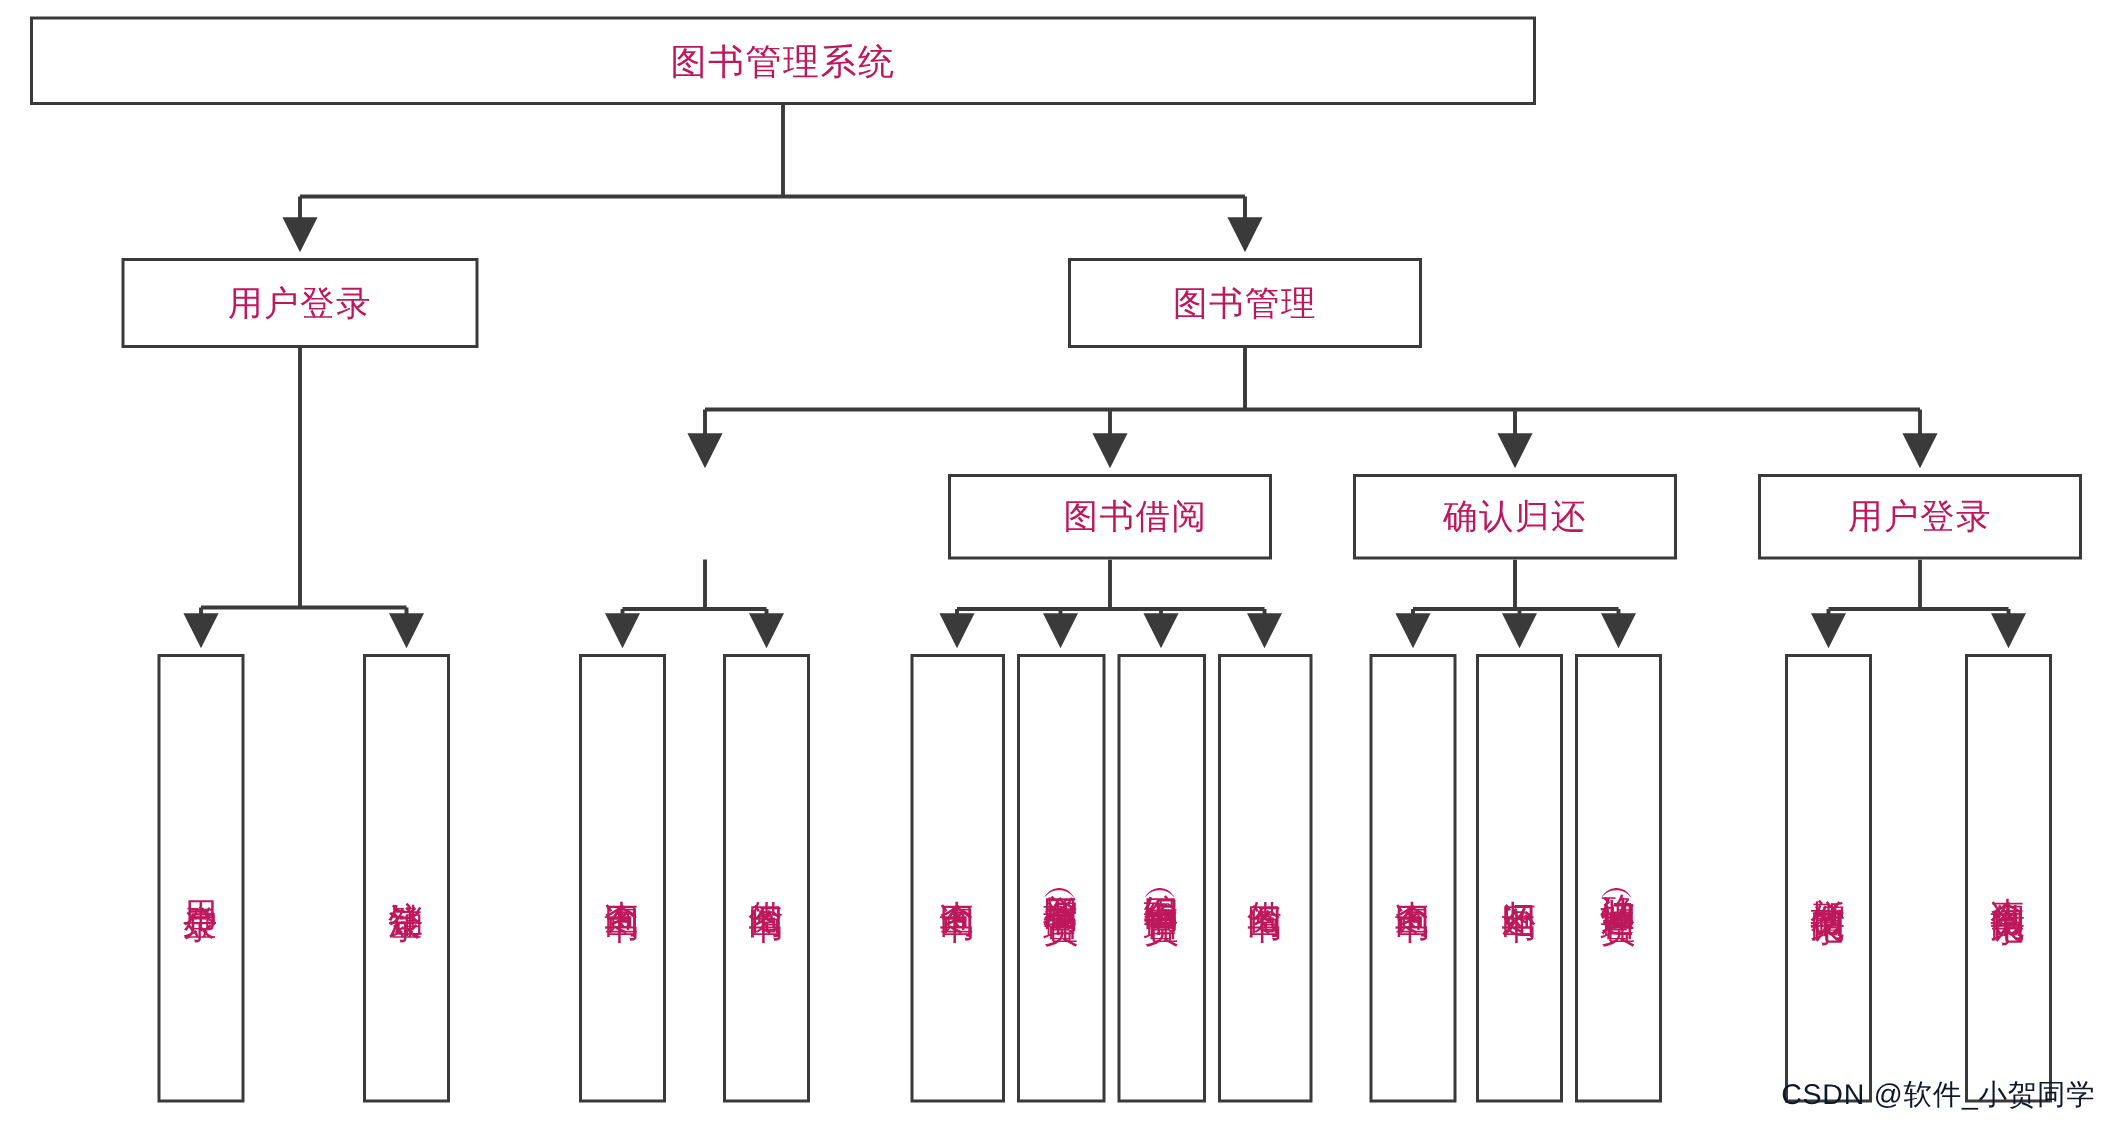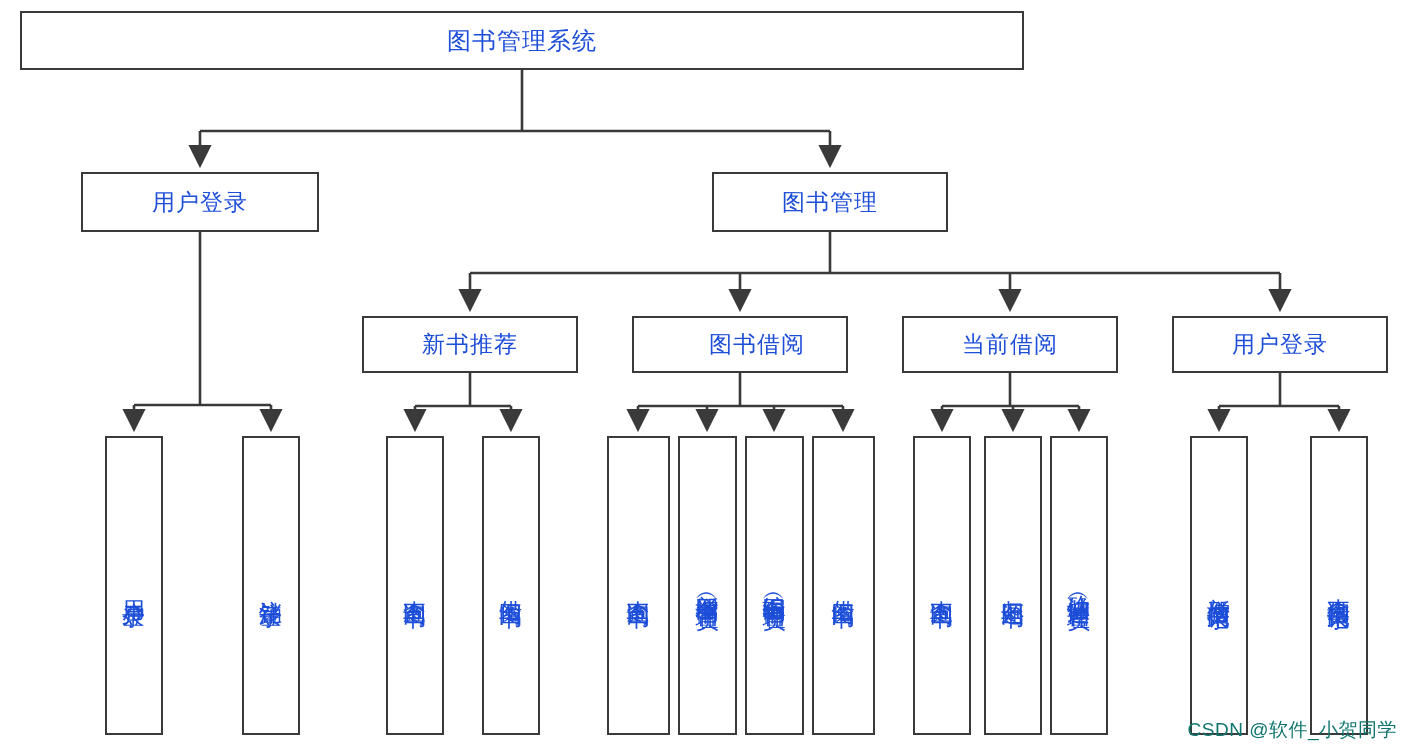--- a/index.html
+++ b/index.html
@@ -26,21 +26,21 @@
     pointer-events: none;
   }
   .node {
     position: absolute;
     box-sizing: border-box;
     border: 2.5px solid #3a3a3a;
     background: #ffffff;
     display: flex;
     align-items: center;
     justify-content: center;
-    color: #1d4ed8;
+    color: #be185d;
   }
   .node.horiz {
     font-size: 23px;
     letter-spacing: 1px;
   }
   .node.vert {
     font-size: 23px;
     letter-spacing: 2px;
   }
   .node.vert .vlabel {
@@ -51,21 +51,21 @@
     display: block;
   }
   .node.root {
     font-size: 24px;
   }
   .watermark {
     position: absolute;
     right: 8px;
     bottom: 4px;
     font-size: 19px;
-    color: #0f766e;
+    color: #0f172a;
     white-space: nowrap;
     letter-spacing: 0.5px;
   }
 </style>
 </head>
 <body>
 
 <div id="canvas">
 
   <svg id="edges" viewBox="0 0 1405 747">
@@ -123,28 +123,25 @@
     <span>图书管理系统</span>
   </div>
 
   <div class="node horiz" style="left: 81px; top: 172px; width: 238px; height: 60px;">
     <span>用户登录</span>
   </div>
   <div class="node horiz" style="left: 712px; top: 172px; width: 236px; height: 60px; align-items: center;">
     <span>图书管理</span>
   </div>
 
-  <div class="node horiz" style="left: 362px; top: 316px; width: 216px; height: 57px;">
-    <span>新书推荐</span>
-  </div>
   <div class="node horiz" style="left: 632px; top: 316px; width: 216px; height: 57px; padding-left: 34px;">
     <span>图书借阅</span>
   </div>
   <div class="node horiz" style="left: 902px; top: 316px; width: 216px; height: 57px;">
-    <span>当前借阅</span>
+    <span>确认归还</span>
   </div>
   <div class="node horiz" style="left: 1172px; top: 316px; width: 216px; height: 57px;">
     <span>用户登录</span>
   </div>
 
   <div class="node vert" style="left: 105px; top: 436px; width: 58px; height: 299px;">
     <span class="vlabel">用户登录</span>
   </div>
   <div class="node vert" style="left: 242px; top: 436px; width: 58px; height: 299px;">
     <span class="vlabel">注销登录</span>

